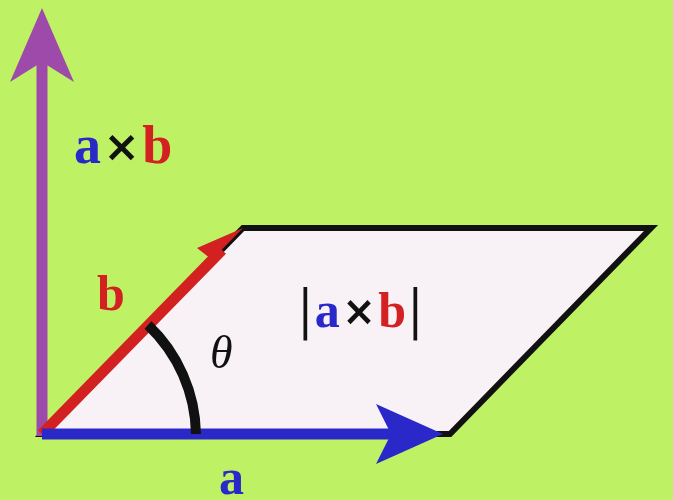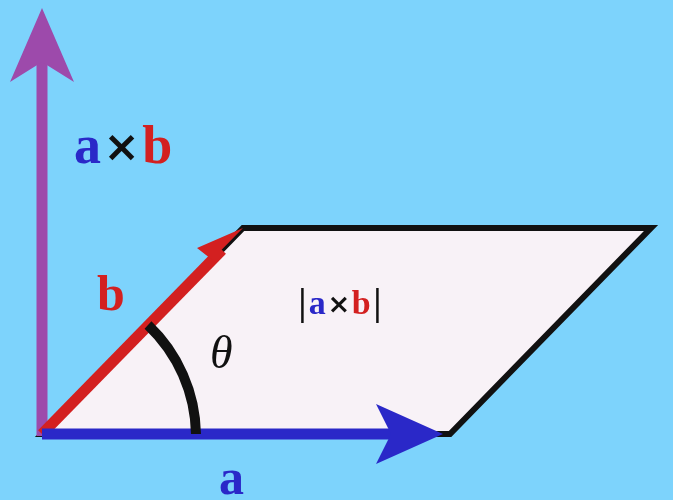--- a/index.html
+++ b/index.html
@@ -10,21 +10,21 @@
   body {
     width: 673px;
     height: 500px;
     overflow: hidden;
     font-family: "Liberation Serif", "DejaVu Serif", serif;
   }
   #stage {
     position: relative;
     width: 673px;
     height: 500px;
-    background: #7dd3fc;
+    background: #bef264;
   }
   #figure-svg {
     position: absolute;
     left: 0;
     top: 0;
     width: 673px;
     height: 500px;
     display: block;
   }
   .lbl {
@@ -37,21 +37,21 @@
   }
   #label-cross-product {
     left: 74px;
     top: 118px;
     font-size: 54px;
     letter-spacing: 0px;
   }
   #label-magnitude {
     left: 296px;
     top: 285px;
-    font-size: 34px;
+    font-size: 50px;
   }
   #label-b {
     left: 97px;
     top: 268px;
     font-size: 50px;
     color: #d32020;
   }
   #label-a {
     left: 219px;
     top: 452px;

